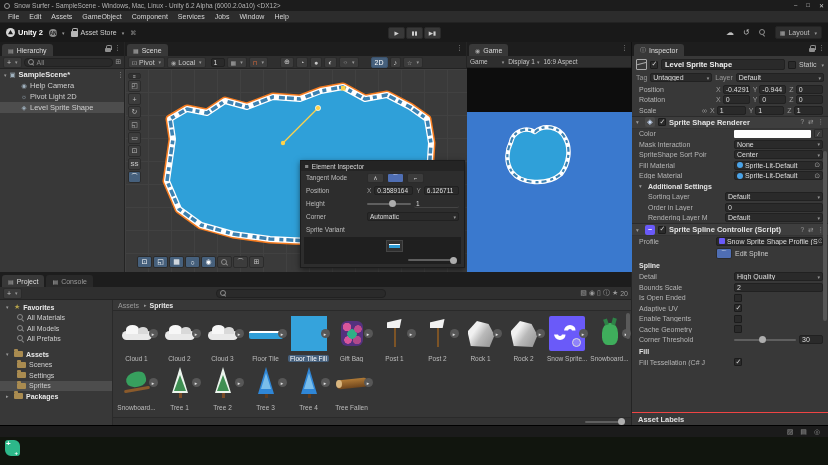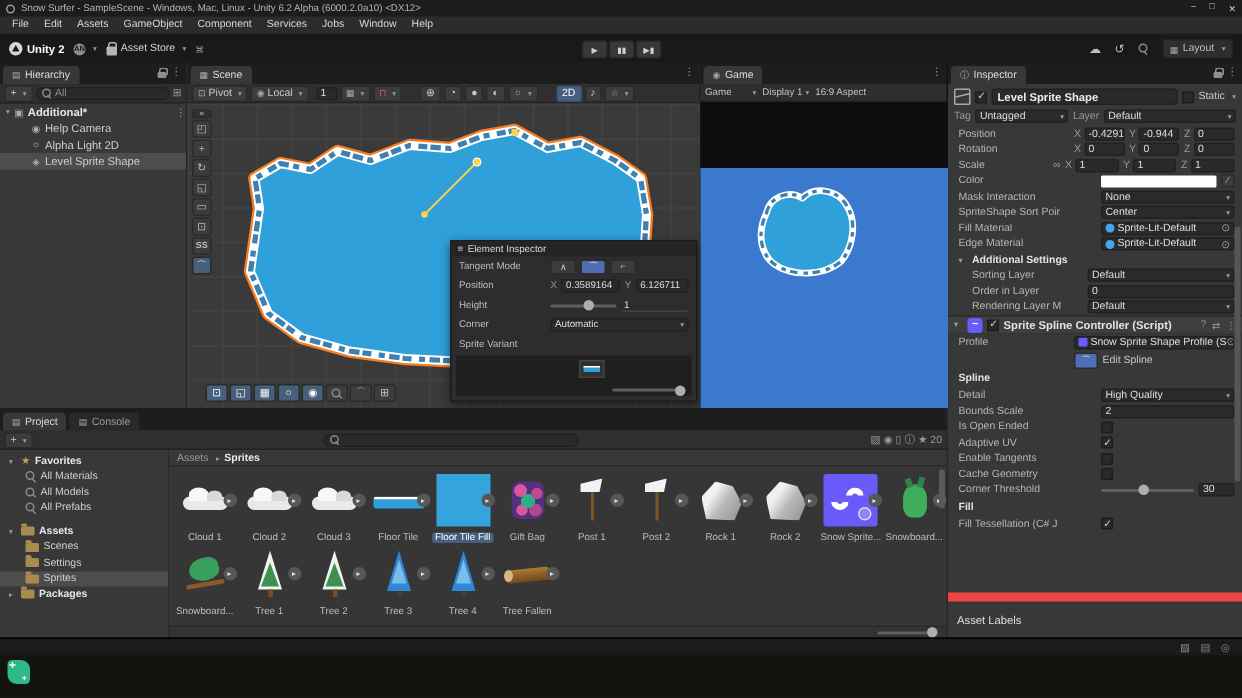--- a/index.html
+++ b/index.html
@@ -105,21 +105,21 @@
 .irow{display:flex;align-items:center;height:10.5px;padding:0 5px 0 7px;gap:3px;font-size:7px;}
 .ilabel{width:74px;color:#b5b5b5;flex:none;white-space:nowrap;overflow:hidden;}
 .ilabel.wide{width:92px;}
 .ax{display:flex;align-items:center;gap:2px;flex:1;min-width:0;}
 .ax .axl{color:#9a9a9a;flex:none;}
 .ax .fld{flex:1;}
 .seclbl{font-weight:bold;color:#e3e3e3;}
 .matdot{width:6px;height:6px;border-radius:50%;background:#4aa3e8;flex:none;}
 .target{margin-left:auto;color:#9a9a9a;font-size:7px;flex:none;}
 .pickbox{width:9px;height:9px;background:#3c3c3c;border:1px solid #2b2b2b;border-radius:1px;color:#bdbdbd;font-size:6px;display:flex;align-items:center;justify-content:center;flex:none;}
-#alabels{height:13px;background:#383838;border-top:6px solid #ef4444;display:flex;align-items:center;padding:12px 6px;font-weight:normal;color:#e0e0e0;font-size:7.5px;}
+#alabels{height:13px;background:#383838;border-top:1px solid #ef4444;display:flex;align-items:center;padding:0 6px;font-weight:bold;color:#e0e0e0;font-size:7.5px;}
 #inspscroll{position:absolute;right:1px;top:95px;width:4px;height:170px;background:#565656;border-radius:2px;}
 
 #proj{left:0;top:272px;width:632px;height:153px;background:#383838;border-right:1px solid #242424;display:flex;flex-direction:column;}
 #projtabs{height:15px;background:#1d1d1d;display:flex;align-items:flex-end;padding-left:2px;gap:2px;}
 #projbody{flex:1;display:flex;min-height:0;}
 #ptree{width:113px;border-right:1px solid #2a2a2a;padding-top:2px;background:#383838;}
 .trow{height:10.5px;display:flex;align-items:center;gap:3px;padding-left:6px;font-size:7px;color:#cfcfcf;}
 .trow .arrow{font-size:5px;color:#9a9a9a;width:5px;flex:none;}
 .trow.child{padding-left:17px;}
 .trow.selected{background:#4d4d4d;}
@@ -261,30 +261,30 @@
     <span class="tbtn">+<span class="caret">▾</span></span>
     <span class="srch grow">
         <span class="mag"></span>
         <span>All</span>
       </span>
     <span class="dim">⊞</span>
   </div>
   <div class="hrow" style="padding-left:4px;">
     <span class="arrow" style="font-size:5px;color:#9a9a9a;">▾</span>
     <span class="hicon">▣</span>
-    <span class="bold grow">Additional*</span>
+    <span class="bold grow">SampleScene*</span>
     <span class="kebab">⋮</span>
   </div>
   <div class="hrow i-camera">
       <span class="hicon"></span>
       <span>Help Camera</span>
     </div>
     <div class="hrow i-light">
       <span class="hicon"></span>
-      <span>Alpha Light 2D</span>
+      <span>Pivot Light 2D</span>
     </div>
     <div class="hrow selected i-sprite">
       <span class="hicon"></span>
       <span>Level Sprite Shape</span>
     </div>
 </div>
 
 <div id="scene" class="abs">
   <div class="tabbar">
     <span class="tab">
@@ -521,20 +521,31 @@
       <span class="ax">
           <span class="axl">Y</span>
           <span class="fld">1</span>
         </span>
       <span class="ax">
           <span class="axl">Z</span>
           <span class="fld">1</span>
         </span>
     </div>
 
+    <div class="chead">
+      <span class="fold">▾</span>
+        <span class="cicon">◈</span>
+        <span class="cb on"></span>
+      <span class="ctitle">Sprite Shape Renderer</span>
+      <span class="hmenu">
+          <span>?</span>
+          <span>⇄</span>
+          <span>⋮</span>
+        </span>
+    </div>
     <div class="irow">
         <span class="ilabel wide">Color</span>
       <span class="grow" style="height:8px;background:#fff;border-radius:1px;"></span>
       <span class="pickbox">∕</span>
     </div>
     <div class="irow">
         <span class="ilabel wide">Mask Interaction</span>
       <span class="fld dd grow">
           <span>None</span>
         </span>

